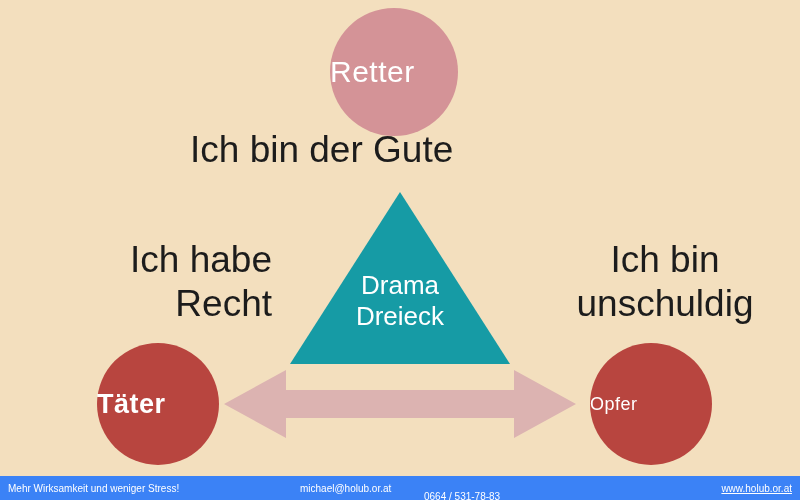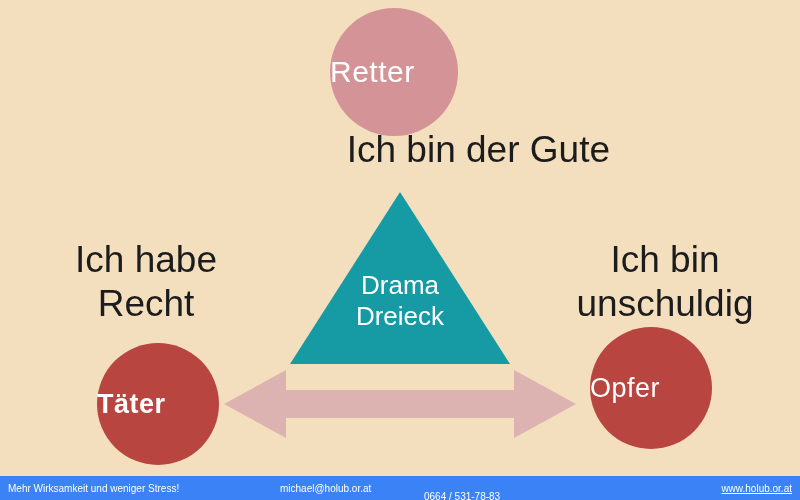--- a/index.html
+++ b/index.html
@@ -39,24 +39,24 @@
     font-size: 30px;
   }
   #circle-taeter {
     left: 97px; top: 343px;
     width: 122px; height: 122px;
     background: #b8453f;
     font-size: 27px;
     font-weight: bold;
   }
   #circle-opfer {
-    left: 590px; top: 327px;
+    left: 590px; top: 343px;
     width: 122px; height: 122px;
     background: #b8453f;
-    font-size: 27px;
+    font-size: 18px;
   }
 
   
   #triangle-wrap {
     position: absolute;
     left: 290px; top: 192px;
     width: 220px; height: 172px;
   }
   #triangle-shape {
     position: absolute;
@@ -91,27 +91,27 @@
     position: absolute;
     color: #1c1c1c;
     font-size: 37px;
     line-height: 1.18;
     font-weight: 400;
   }
   #statement-top {
     left: 190px;
     top: 128px;
     width: 420px;
-    text-align: right;
+    text-align: left;
   }
   #statement-left {
     left: 20px;
     top: 238px;
     width: 252px;
-    text-align: center;
+    text-align: right;
   }
   #statement-right {
     left: 540px;
     top: 238px;
     width: 250px;
     text-align: center;
   }
 
   
   #footer {
@@ -125,21 +125,21 @@
     font-size: 10px;
     display: flex;
     align-items: center;
   }
   #footer .f-slogan {
     position: absolute;
     left: 8px;
   }
   #footer .f-email {
     position: absolute;
-    left: 280px;
+    left: 300px;
   }
   #footer .f-phone {
     position: absolute;
     left: 424px;
     margin-top: 16px;
   }
   #footer .f-web {
     position: absolute;
     right: 8px;
     text-decoration: underline;

